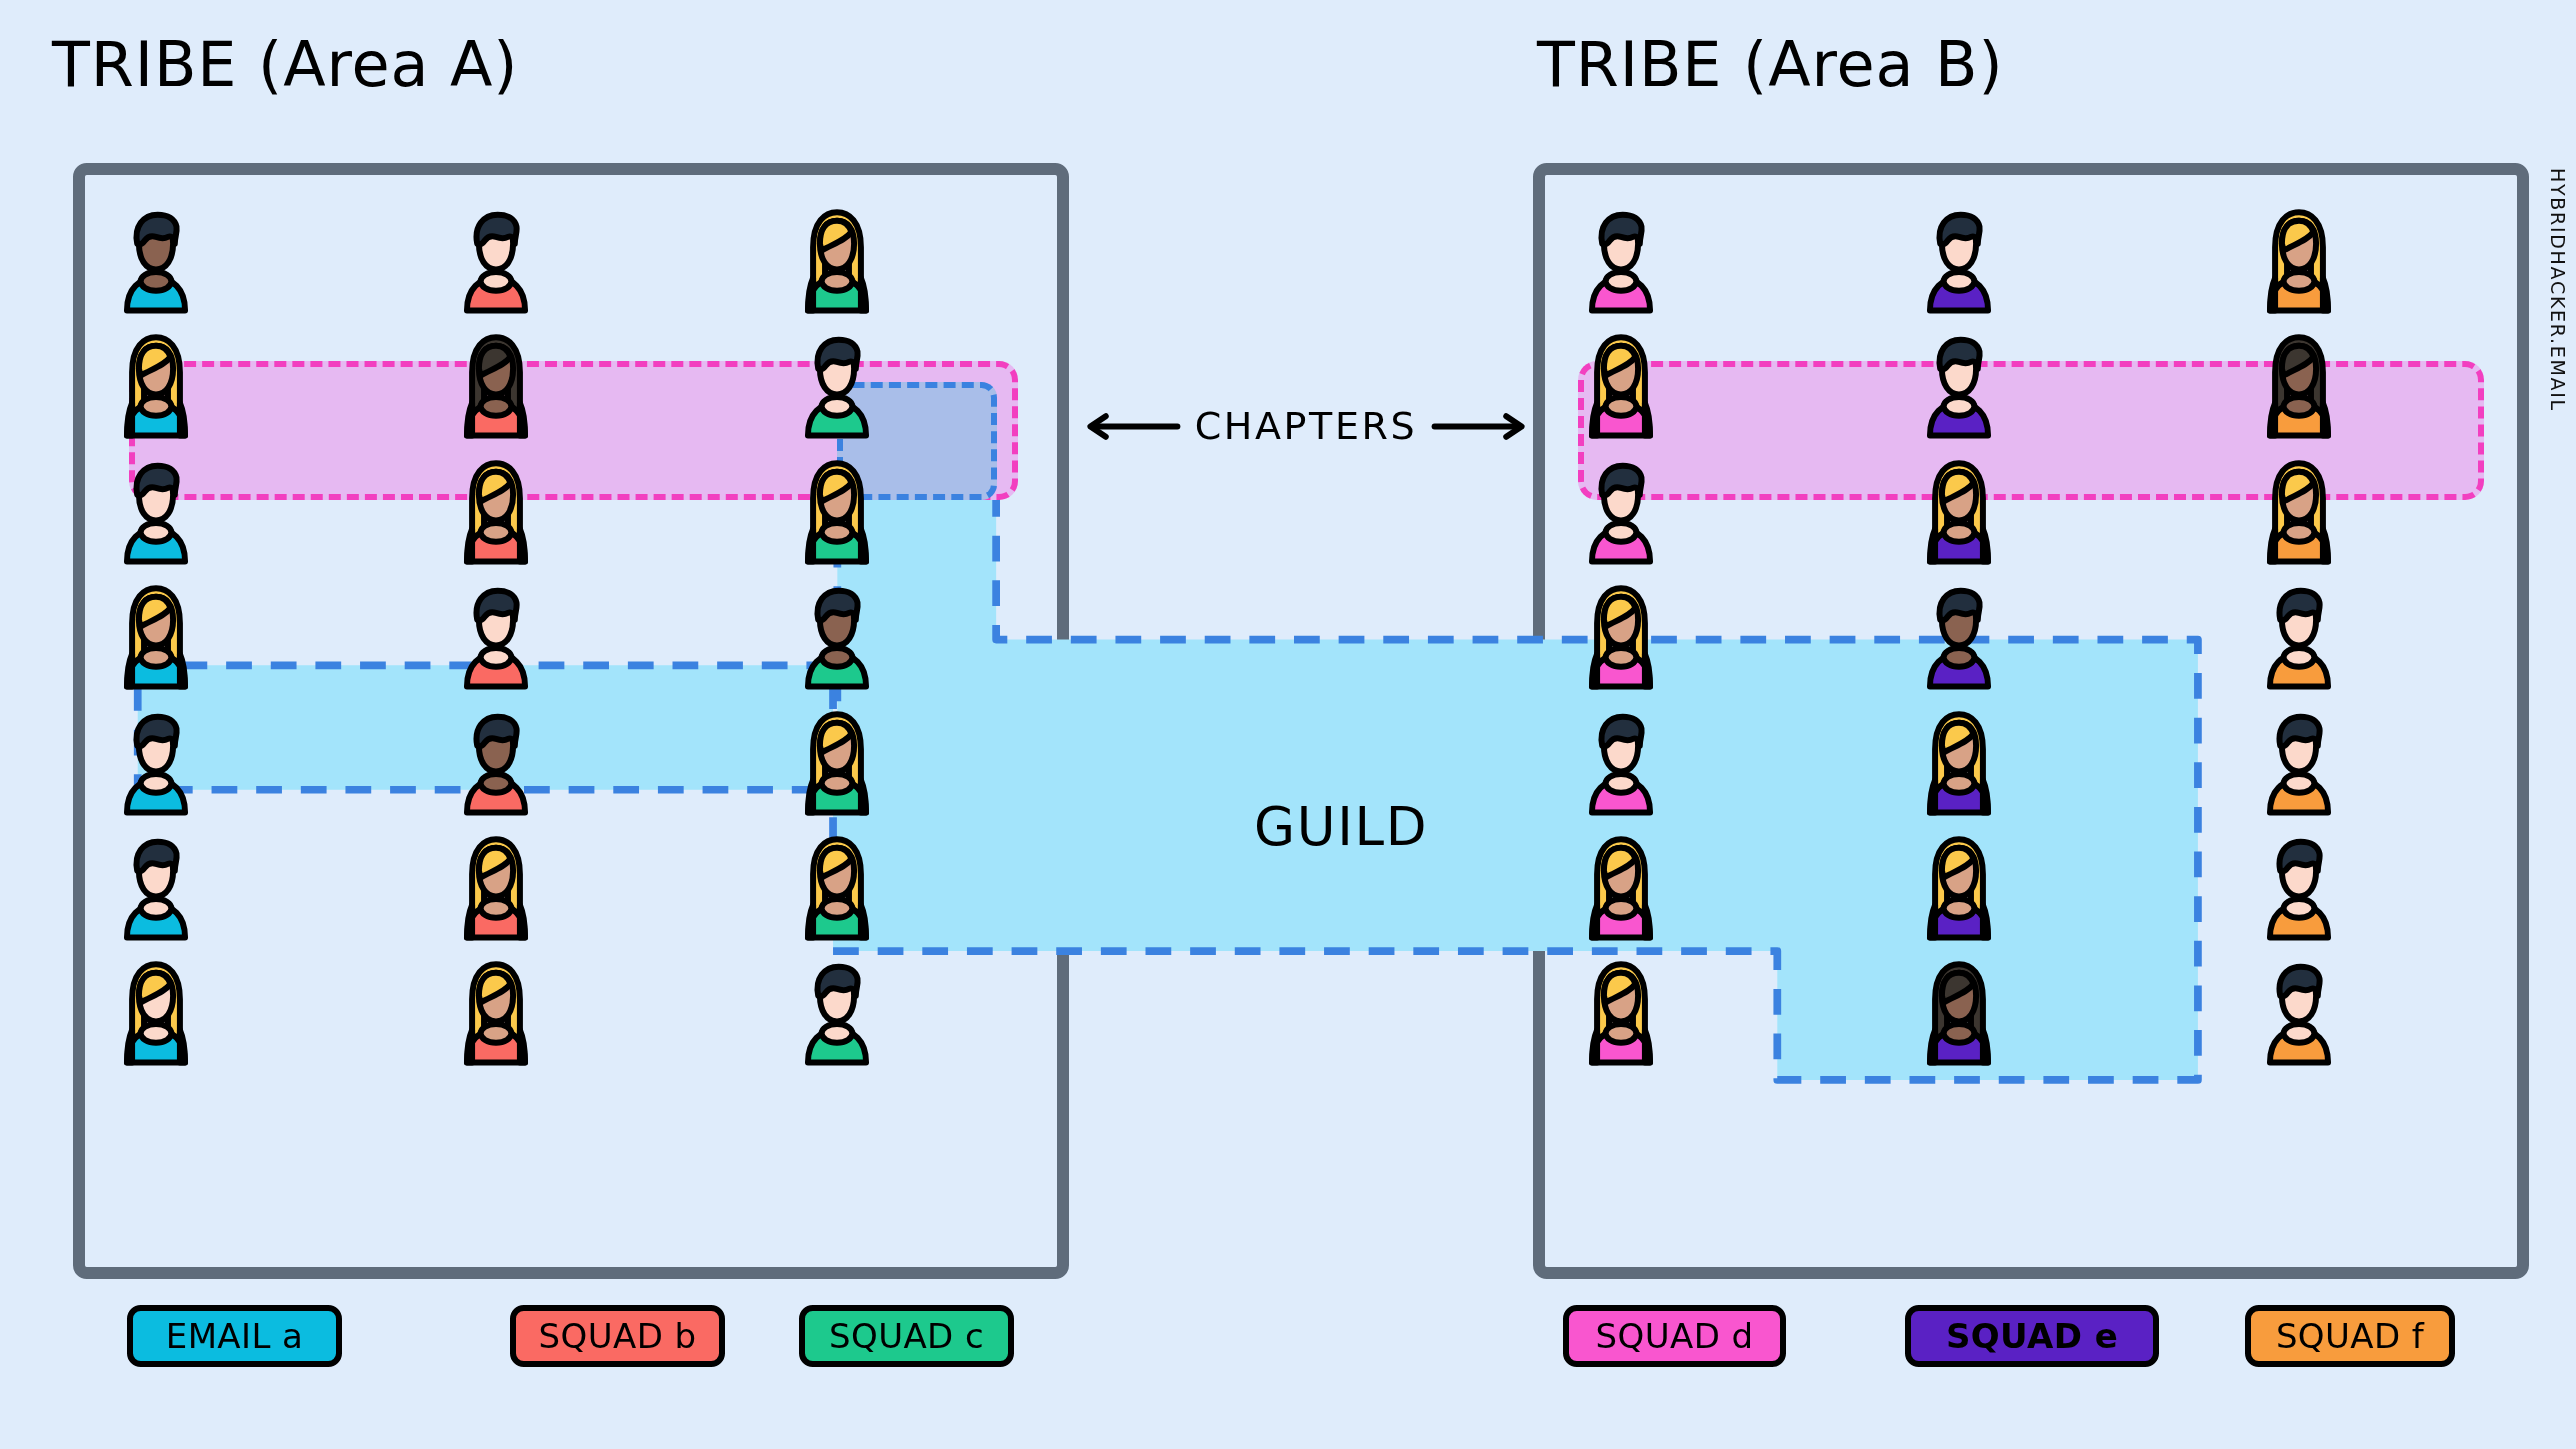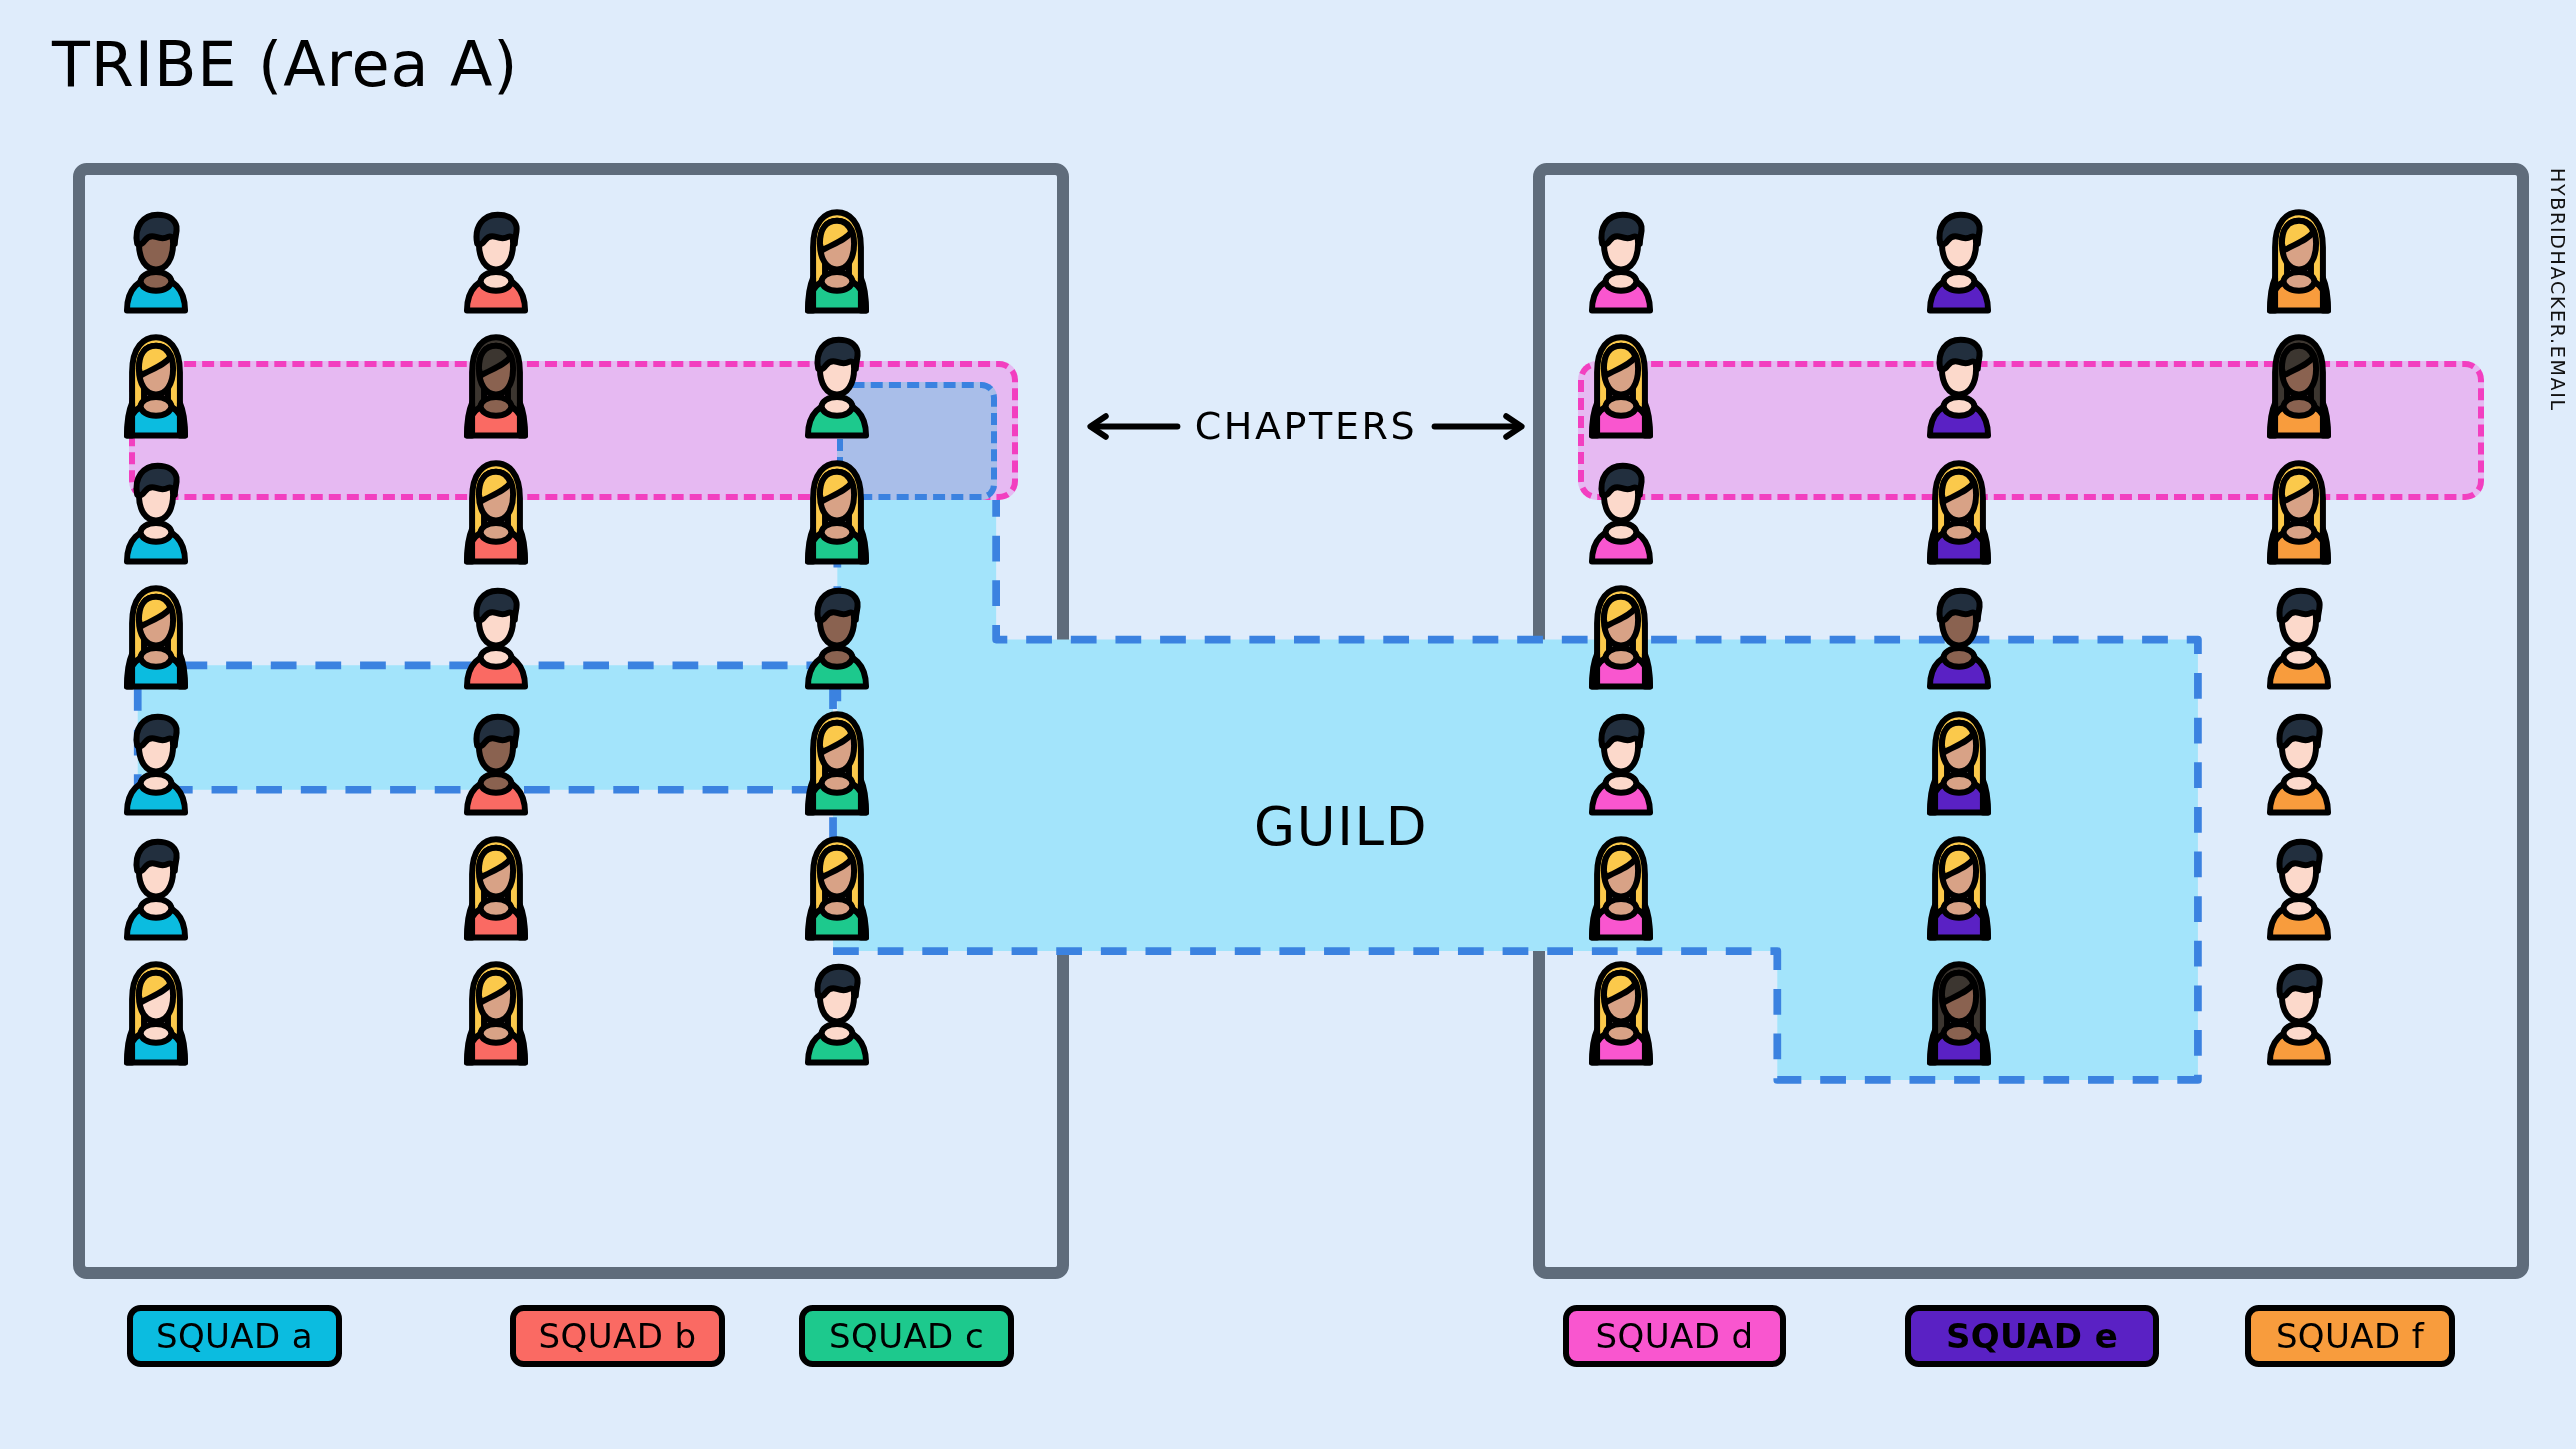--- a/index.html
+++ b/index.html
@@ -101,20 +101,21 @@
     text-orientation: mixed;
     white-space: nowrap;
   }
 </style>
 </head>
 <body>
 
 <div id="stage">
 
   <div class="tribe-title" style="left:52px; top:27.5px; width:1013px;">TRIBE (Area A)</div>
+  <div class="tribe-title" style="left:1537px; top:27.5px; width:1013px;">TRIBE (Area B)</div>
 
   <div class="guild-shape" style="left:0px; top:0px; width:2576px; height:1449px;">
     <svg width="2576" height="1449" viewBox="0 0 3000 1688">
 
       <path d="M 975 445
                L 1160 445
                L 1160 745
                L 2560 745
                L 2560 1258
                L 2070 1258
@@ -969,21 +970,21 @@
       <svg class="arrow-svg" width="101" height="29" viewBox="0 0 118 34">
         <line x1="4" y1="17" x2="104" y2="17" stroke="#000" stroke-width="7" stroke-linecap="round"></line>
         <polyline points="88,5 106,17 88,29" fill="none" stroke="#000" stroke-width="7" stroke-linecap="round" stroke-linejoin="round"></polyline>
       </svg>
     </span>
   </div>
 
   <div class="guild-label" style="left:1226px; top:796px;margin-left:28px;">GUILD</div>
 
   <div class="squad-pill" style="left:127px; top:1305px; width:215px; background:#0bbce0;">
-    <span>SQUAD a</span>
+    <span>EMAIL a</span>
   </div>
   <div class="squad-pill" style="left:462px; top:1305px; width:215px; background:#fa6a63;margin-left:48px;">
     <span>SQUAD b</span>
   </div>
   <div class="squad-pill" style="left:799px; top:1305px; width:215px; background:#1dc98d;">
     <span>SQUAD c</span>
   </div>
 
   <div class="squad-pill" style="left:1563px; top:1305px; width:223px; background:#f956cf;">
     <span>SQUAD d</span>

